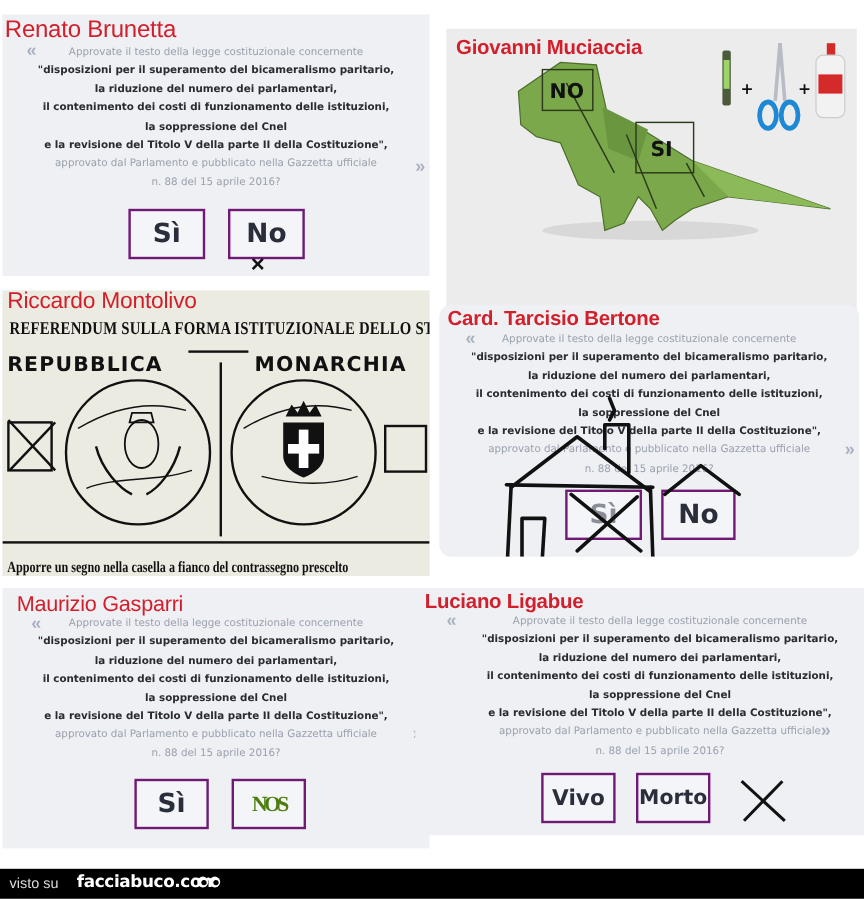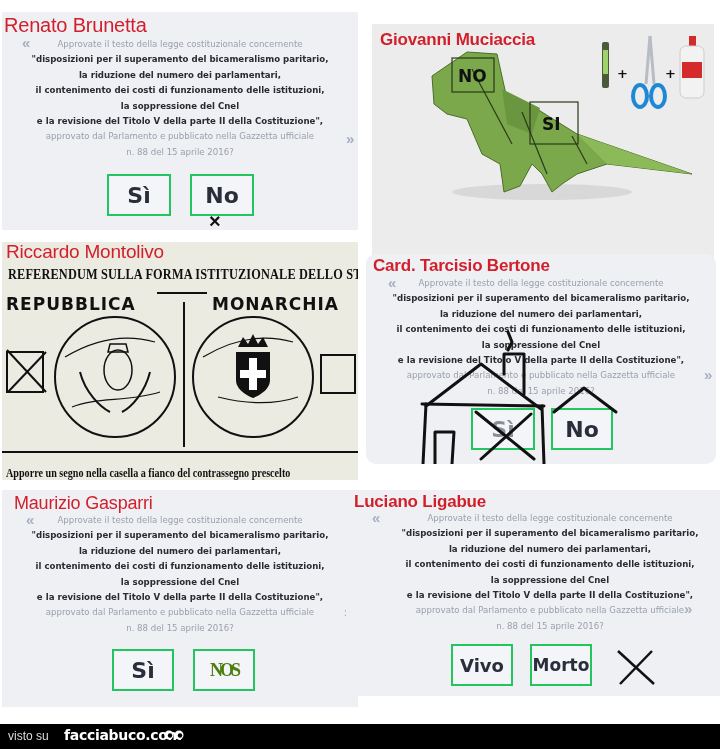--- a/index.html
+++ b/index.html
@@ -15,21 +15,21 @@
 
   .ballot-text {
     position: absolute; left: 0; right: 0; text-align: center;
     font-family: "DejaVu Sans", sans-serif; font-size: 8.6px; line-height: 15.4px; color: #222;
   }
   .ballot-text .muted { color: #9aa0ad; font-weight: normal; }
   .ballot-text .strong { font-weight: bold; color: #2a2a30; }
   .nav-arrow { position: absolute; color: #a8b0c0; font-size: 15px; font-weight: bold; }
 
   .vote-box {
-    position: absolute; border: 2px solid #22c55e; background: #f4f5f8;
+    position: absolute; border: 2px solid #701a75; background: #f4f5f8;
     display: flex; align-items: center; justify-content: center;
     font-family: "DejaVu Sans", sans-serif; font-weight: bold; color: #2a2e3b;
   }
 
   
   .old-ballot { background: #ecebe2; }
   .old-head { position: absolute; left: 6px; top: 24px; font-family: "Liberation Serif", serif; font-weight: bold;
               font-size: 15px; letter-spacing: 0.2px; color: #111; white-space: nowrap; transform: scaleX(0.82); transform-origin: left; }
   .old-label { position: absolute; top: 52px; font-family: "DejaVu Sans", sans-serif; font-weight: bold; font-size: 17px; letter-spacing: 1px; color: #111; }
   .old-foot { position: absolute; left: 4px; top: 223px; font-family: "Liberation Serif", serif; font-weight: bold; font-size: 13px; color: #111;

